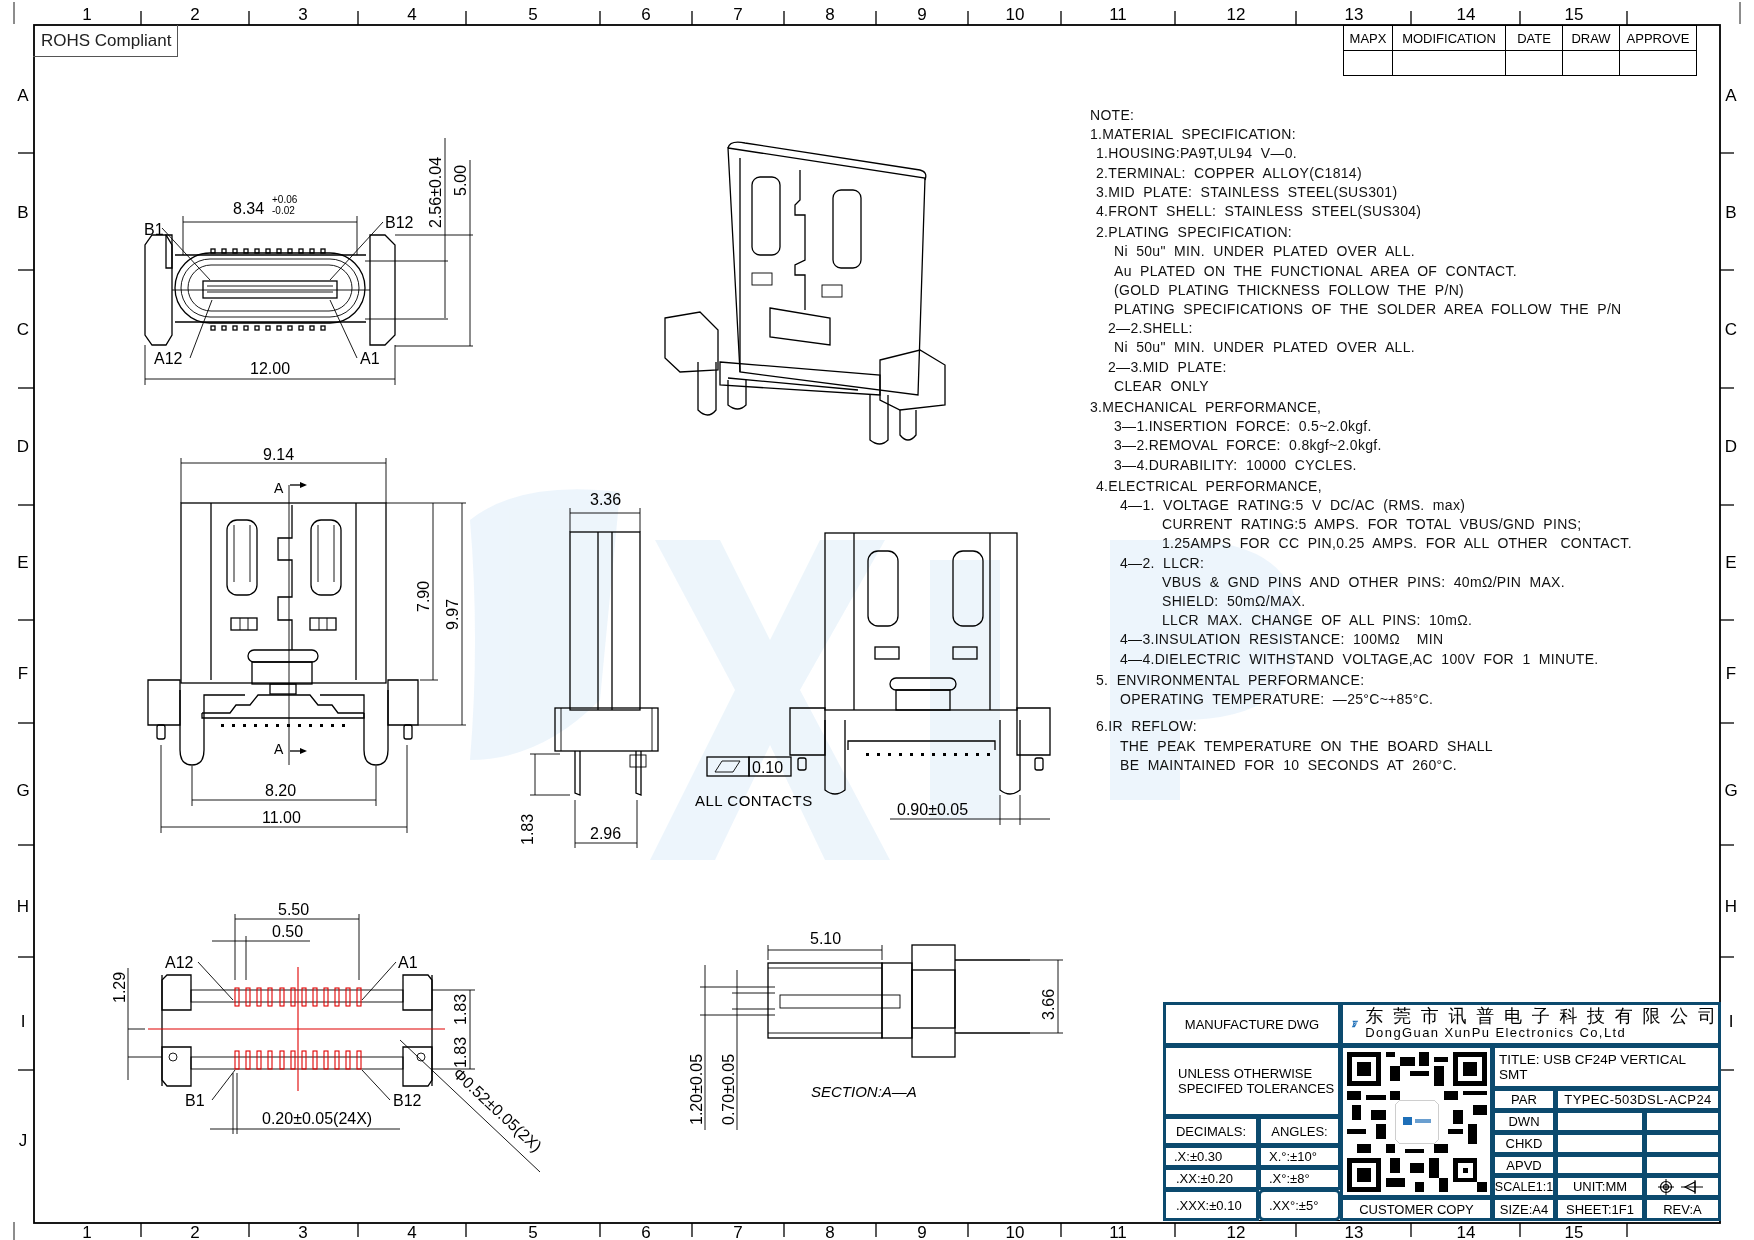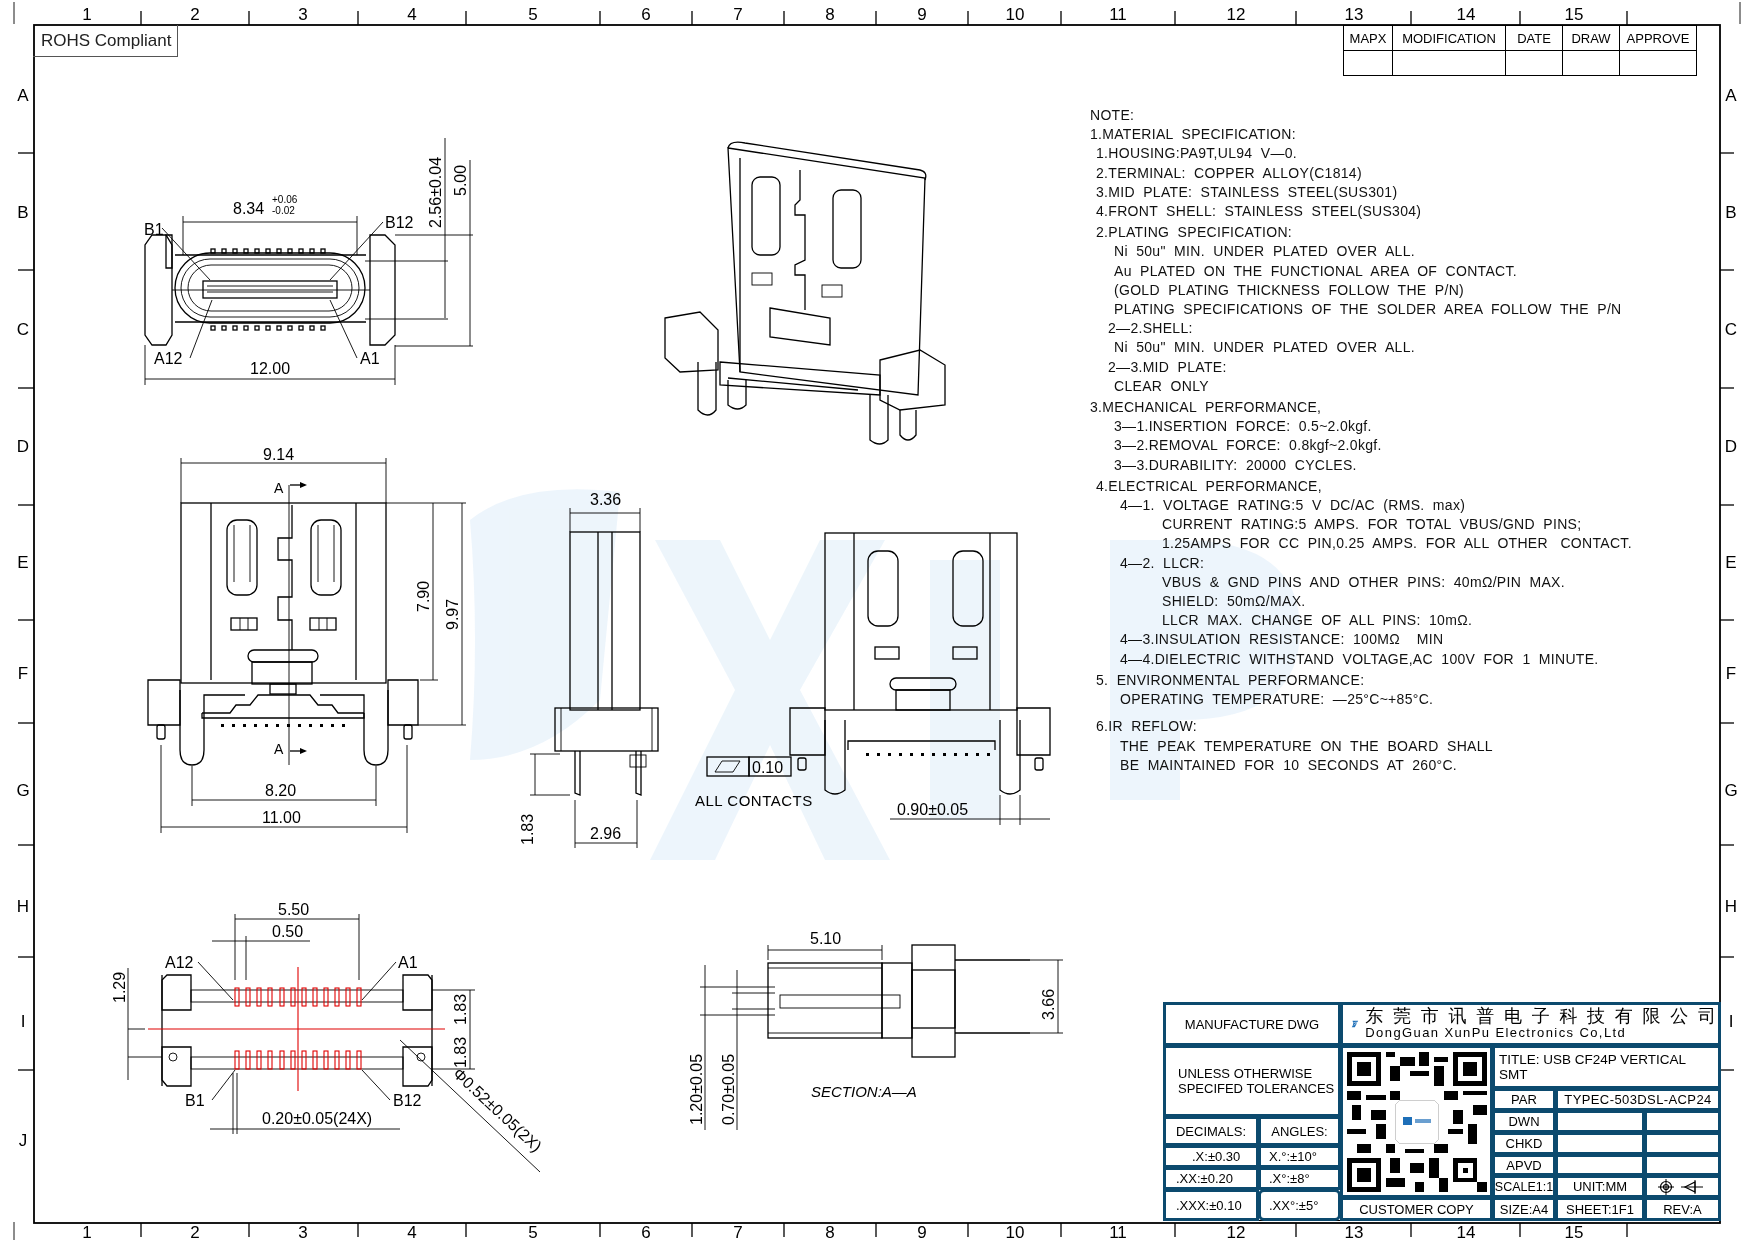--- a/index.html
+++ b/index.html
@@ -518,21 +518,21 @@
     <div style="padding-left: 24px;">Au  PLATED  ON  THE  FUNCTIONAL  AREA  OF  CONTACT.</div>
     <div style="padding-left: 24px;">(GOLD  PLATING  THICKNESS  FOLLOW  THE  P/N)</div>
     <div style="padding-left: 24px;">PLATING  SPECIFICATIONS  OF  THE  SOLDER  AREA  FOLLOW  THE  P/N</div>
     <div style="padding-left: 18px;">2—2.SHELL:</div>
     <div style="padding-left: 24px;">Ni  50u"  MIN.  UNDER  PLATED  OVER  ALL.</div>
     <div style="padding-left: 18px;">2—3.MID  PLATE:</div>
     <div style="padding-left: 24px;">CLEAR  ONLY</div>
     <div style="padding-left: 0px; margin-top: 2px;">3.MECHANICAL  PERFORMANCE,</div>
     <div style="padding-left: 24px;">3—1.INSERTION  FORCE:  0.5~2.0kgf.</div>
     <div style="padding-left: 24px;">3—2.REMOVAL  FORCE:  0.8kgf~2.0kgf.</div>
-    <div style="padding-left: 24px;">3—3.DURABILITY:  20000  CYCLES.</div>
+    <div style="padding-left: 24px;">3—4.DURABILITY:  10000  CYCLES.</div>
     <div style="padding-left: 6px; margin-top: 2px;">4.ELECTRICAL  PERFORMANCE,</div>
     <div style="padding-left: 30px;">4—1.  VOLTAGE  RATING:5  V  DC/AC  (RMS.  max)</div>
     <div style="padding-left: 72px;">CURRENT  RATING:5  AMPS.  FOR  TOTAL  VBUS/GND  PINS;</div>
     <div style="padding-left: 72px;">1.25AMPS  FOR  CC  PIN,0.25  AMPS.  FOR  ALL  OTHER   CONTACT.</div>
     <div style="padding-left: 30px;">4—2.  LLCR:</div>
     <div style="padding-left: 72px;">VBUS  &amp;  GND  PINS  AND  OTHER  PINS:  40mΩ/PIN  MAX.</div>
     <div style="padding-left: 72px;">SHIELD:  50mΩ/MAX.</div>
     <div style="padding-left: 72px;">LLCR  MAX.  CHANGE  OF  ALL  PINS:  10mΩ.</div>
     <div style="padding-left: 30px;">4—3.INSULATION  RESISTANCE:  100MΩ    MIN</div>
     <div style="padding-left: 30px;">4—4.DIELECTRIC  WITHSTAND  VOLTAGE,AC  100V  FOR  1  MINUTE.</div>
@@ -554,21 +554,21 @@
       <span style="font-size:18px;letter-spacing:2px;font-family:'DejaVu Sans',sans-serif;">东 莞 市 讯 普 电 子 科 技 有 限 公 司</span>
       <span style="font-size:13px;letter-spacing:1.4px;">DongGuan XunPu Electronics Co,Ltd</span>
     </div>
   </div>
   <div class="cell b" style="left:-1px;top:42px;width:178px;height:72px;flex-direction:column;align-items:flex-start;padding-left:12px;line-height:15px;">
     <span>UNLESS OTHERWISE</span>
     <span>SPECIFED TOLERANCES</span>
   </div>
   <div class="cell b" style="left:-1px;top:113px;width:96px;height:30px;">DECIMALS:</div>
   <div class="cell b" style="left:94px;top:113px;width:83px;height:30px;">ANGLES:</div>
-  <div class="cell b" style="left:-1px;top:142px;width:96px;height:23px;justify-content:flex-start;padding-left:26px;">.X:±0.30</div>
+  <div class="cell b" style="left:-1px;top:142px;width:96px;height:23px;justify-content:flex-start;padding-left:8px;">.X:±0.30</div>
   <div class="cell b" style="left:94px;top:142px;width:83px;height:23px;justify-content:flex-start;padding-left:8px;">X.°:±10°</div>
   <div class="cell b" style="left:-1px;top:164px;width:96px;height:23px;justify-content:flex-start;padding-left:10px;">.XX:±0.20</div>
   <div class="cell b" style="left:94px;top:164px;width:83px;height:23px;justify-content:flex-start;padding-left:8px;">.X°:±8°</div>
   <div class="cell b" style="left:-1px;top:186px;width:96px;height:32px;justify-content:flex-start;padding-left:10px;">.XXX:±0.10</div>
   <div class="cell b" style="left:94px;top:186px;width:83px;height:32px;justify-content:flex-start;padding-left:8px;border-radius:6px;">.XX°:±5°</div>
 
   <div class="cell b" style="left:176px;top:42px;width:153px;height:153px;">
     <svg width="140" height="140" viewBox="0 0 29 29" shape-rendering="crispEdges">
       <rect x="0" y="0" width="7" height="7" fill="#000"></rect>
         <rect x="1" y="1" width="5" height="5" fill="#fff"></rect>

